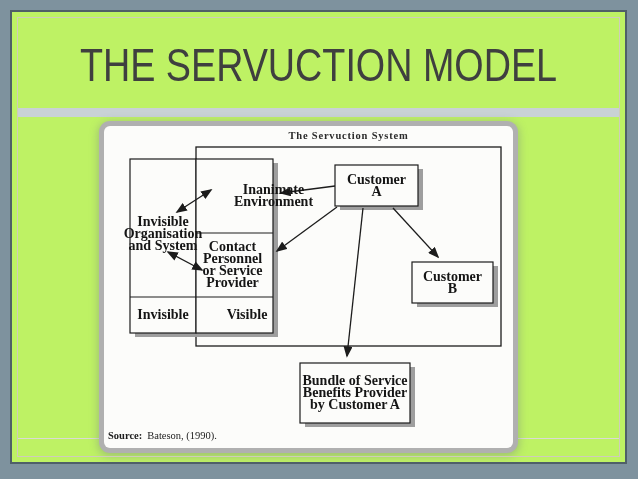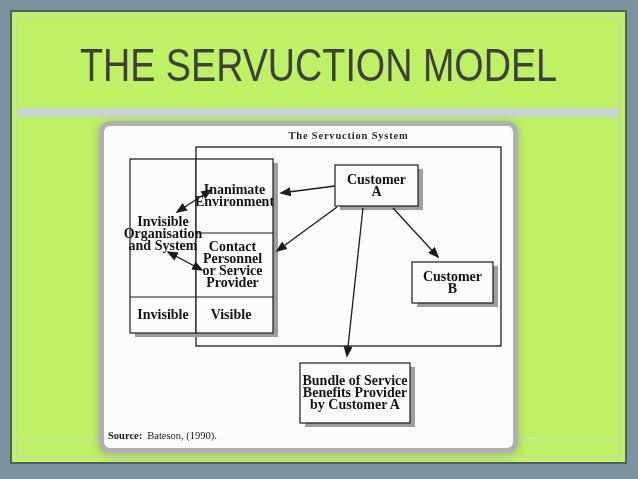--- a/index.html
+++ b/index.html
@@ -40,24 +40,24 @@
     position:absolute;display:flex;align-items:center;justify-content:center;
     text-align:center;white-space:pre-line;
     font-family:"Liberation Serif",serif;font-weight:bold;
     font-size:14px;line-height:12px;color:#151515;
   }
   .sys-title{
     left:92px;top:0;width:305px;height:20px;
     font-size:10.5px;letter-spacing:0.8px;color:#2b2b2b;
   }
   .t-invisible-org{left:26px;top:33px;width:66px;height:138px;padding-top:12px;box-sizing:border-box;}
-  .t-inanimate{left:92px;top:33px;width:77px;height:74px;}
+  .t-inanimate{left:92px;top:33px;width:77px;height:74px;padding-left:39px;}
   .t-contact{left:90px;top:107px;width:77px;height:64px;}
   .t-invisible-label{left:26px;top:171px;width:66px;height:36px;}
-  .t-visible-label{left:88px;top:171px;width:78px;height:36px;}
+  .t-visible-label{left:104px;top:171px;width:78px;height:36px;}
   .t-customer-a{left:231px;top:39px;width:83px;height:41px;}
   .t-customer-b{left:308px;top:136px;width:81px;height:41px;}
   .t-bundle{left:196px;top:237px;width:110px;height:60px;}
   .source-line{
     position:absolute;left:4px;top:304px;width:300px;
     font-family:"Liberation Serif",serif;font-size:10.5px;color:#1c1c1c;
     text-align:left;
   }
   .source-line .lbl{font-weight:bold;margin-right:5px;margin-top:11px;}
 </style>

